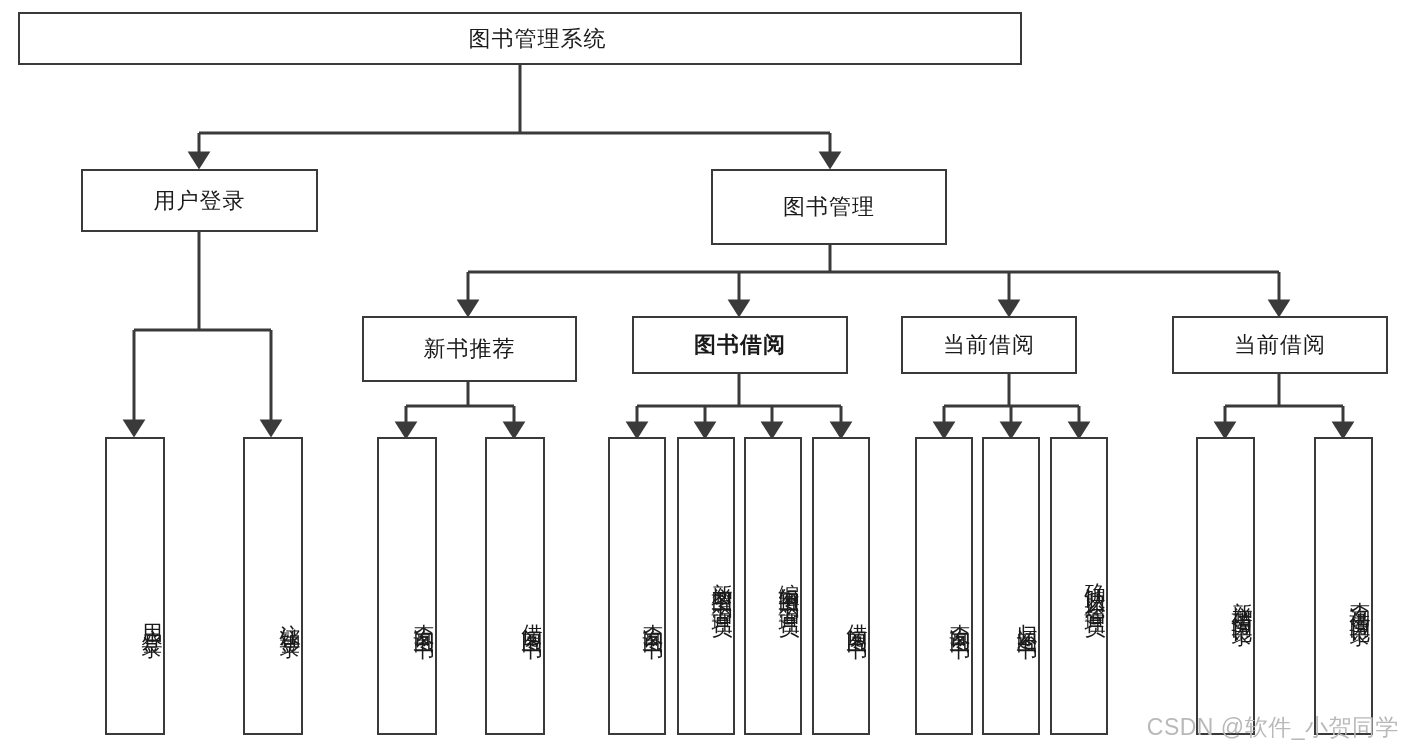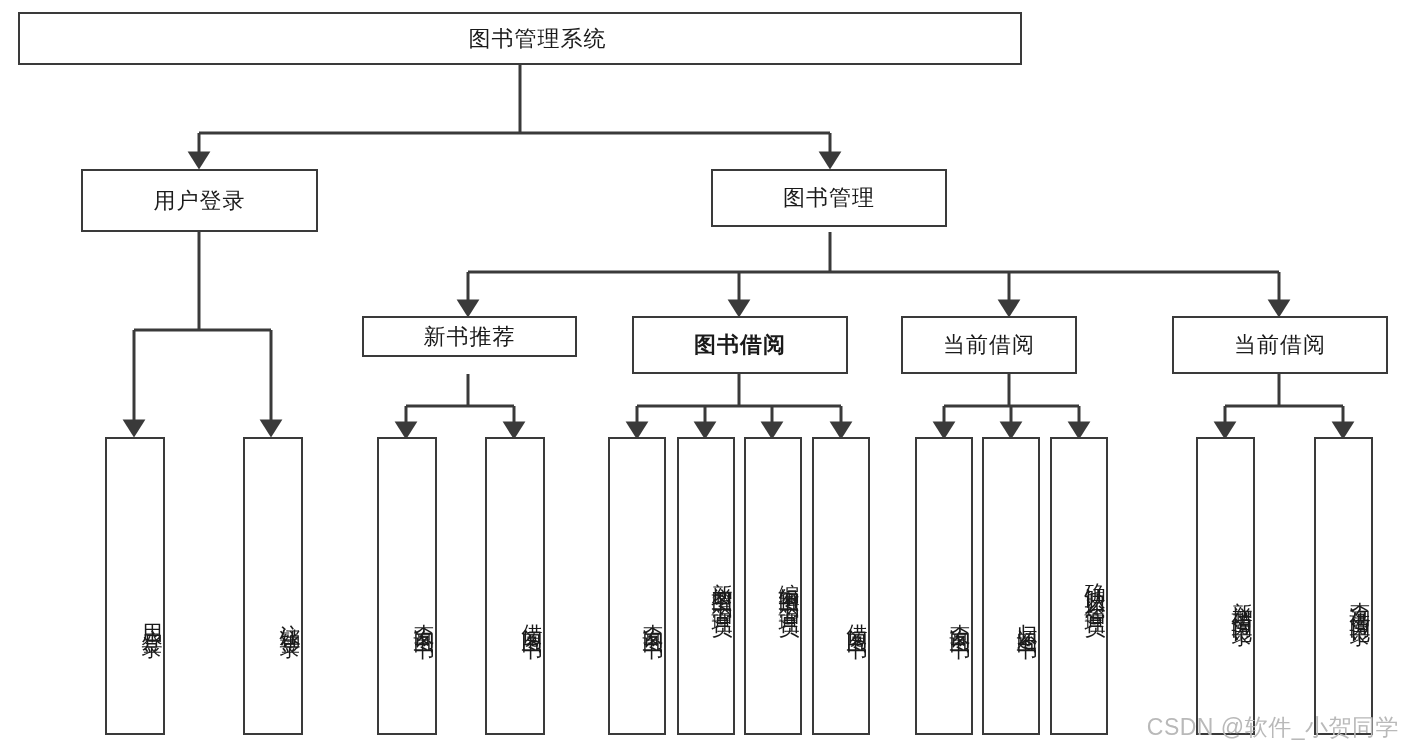--- a/index.html
+++ b/index.html
@@ -120,23 +120,23 @@
       <path d="M 1225 406 L 1225 430" marker-end="url(#arrowhead)"></path>
       <path d="M 1343 406 L 1343 430" marker-end="url(#arrowhead)"></path>
 
     </g>
   </svg>
 
   <div class="node-box node-h" style="left:18px; top:12px; width:1004px; height:53px;padding-left:35px;">图书管理系统</div>
 
   <div class="node-box node-h" style="left:81px; top:169px; width:237px; height:63px;">用户登录</div>
 
-  <div class="node-box node-h" style="left:711px; top:169px; width:236px; height:58px;">图书管理</div>
+  <div class="node-box node-h" style="left:711px; top:169px; width:236px; height:76px;">图书管理</div>
 
-  <div class="node-box node-h" style="left:362px; top:316px; width:215px; height:41px;">新书推荐</div>
+  <div class="node-box node-h" style="left:362px; top:316px; width:215px; height:66px;">新书推荐</div>
 
   <div class="node-box node-h" style="left:632px; top:316px; width:216px; height:58px;font-weight:bold;">图书借阅</div>
 
   <div class="node-box node-h" style="left:901px; top:316px; width:176px; height:58px;">当前借阅</div>
 
   <div class="node-box node-h" style="left:1172px; top:316px; width:216px; height:58px;">当前借阅</div>
 
   <div class="node-box node-v" style="left:105px; top:437px; width:60px; height:298px; padding-top:62px;">用户登录</div>
 
   <div class="node-box node-v" style="left:243px; top:437px; width:60px; height:298px; padding-top:62px;">注销登录</div>

